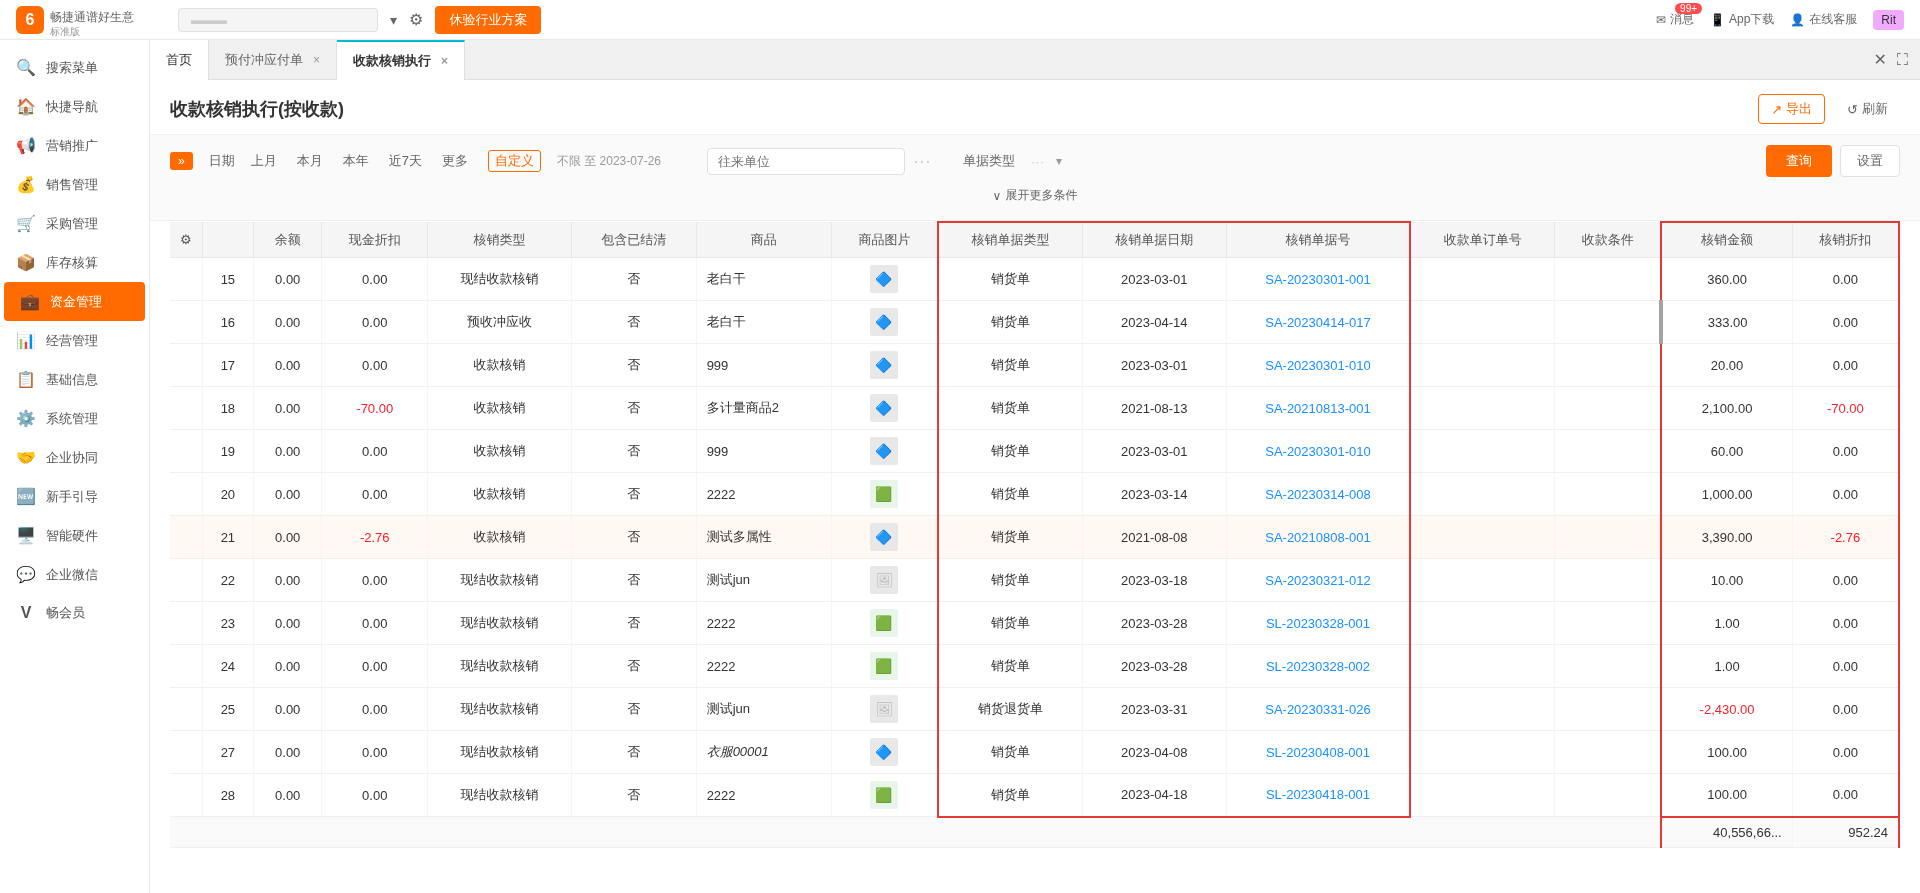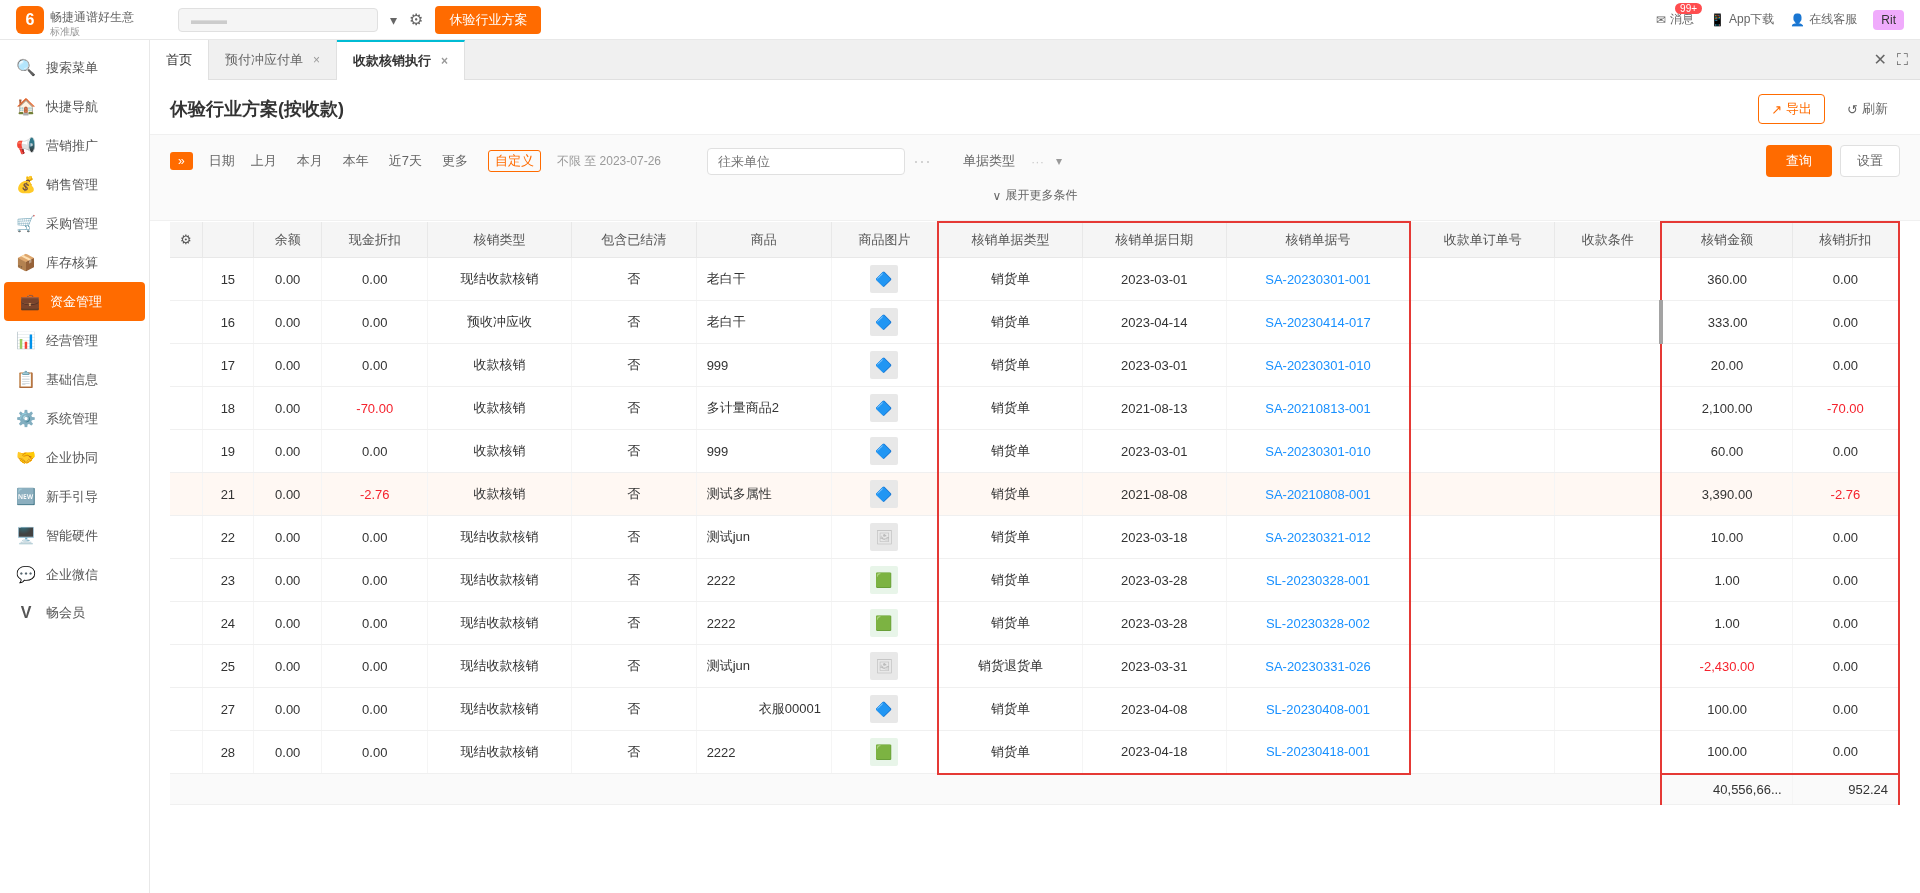--- a/index.html
+++ b/index.html
@@ -205,21 +205,21 @@
       <div class="tab-spacer"></div>
       <div class="tab-actions">
         <button class="tab-action-btn">✕</button>
         <button class="tab-action-btn">⛶</button>
       </div>
     </div>
 
     <div class="page-content">
 
       <div class="page-header">
-        <h2 class="page-title">休验行业方案(按收款)</h2>
+        <h2 class="page-title">收款核销执行(按收款)</h2>
         <div class="header-actions">
           <button class="btn-export">
             <span>↗</span>
             <span>导出</span>
           </button>
           <button class="btn-refresh">
             <span>↺</span>
             <span>刷新</span>
           </button>
         </div>
@@ -364,20 +364,37 @@
       <td style="text-align:left;">999</td>
       <td><span class="img-thumb" style="font-size:14px;">🔷</span></td>
       <td style="border-left:2px solid #e53935;">销货单</td>
       <td>2023-03-01</td>
       <td style="border-right:2px solid #e53935;"><a class="link-cell">SA-20230301-010</a></td>
       <td></td>
       <td></td>
       <td style="border-left:2px solid #e53935;" class="">60.00</td>
       <td style="border-right:2px solid #e53935;" class="">0.00</td>
     </tr>
+              <tr>
+      <td></td>
+      <td>20</td>
+      <td>0.00</td>
+      <td class="">0.00</td>
+      <td>收款核销</td>
+      <td>否</td>
+      <td style="text-align:left;">2222</td>
+      <td><span class="img-thumb img-thumb-green" style="font-size:14px;">🟩</span></td>
+      <td style="border-left:2px solid #e53935;">销货单</td>
+      <td>2023-03-14</td>
+      <td style="border-right:2px solid #e53935;"><a class="link-cell">SA-20230314-008</a></td>
+      <td></td>
+      <td></td>
+      <td style="border-left:2px solid #e53935;" class="">1,000.00</td>
+      <td style="border-right:2px solid #e53935;" class="">0.00</td>
+    </tr>
               <tr class="highlighted">
       <td></td>
       <td>21</td>
       <td>0.00</td>
       <td class="red-text">-2.76</td>
       <td>收款核销</td>
       <td>否</td>
       <td style="text-align:left;">测试多属性</td>
       <td><span class="img-thumb" style="font-size:14px;">🔷</span></td>
       <td style="border-left:2px solid #e53935;">销货单</td>
@@ -456,21 +473,21 @@
       <td style="border-left:2px solid #e53935;" class="red-text">-2,430.00</td>
       <td style="border-right:2px solid #e53935;" class="">0.00</td>
     </tr>
               <tr>
       <td></td>
       <td>27</td>
       <td>0.00</td>
       <td class="">0.00</td>
       <td>现结收款核销</td>
       <td>否</td>
-      <td style="text-align:right;">衣服00001</td>
+      <td style="text-align:left;font-style:italic;">衣服00001</td>
       <td><span class="img-thumb" style="font-size:14px;">🔷</span></td>
       <td style="border-left:2px solid #e53935;">销货单</td>
       <td>2023-04-08</td>
       <td style="border-right:2px solid #e53935;"><a class="link-cell">SL-20230408-001</a></td>
       <td></td>
       <td></td>
       <td style="border-left:2px solid #e53935;" class="">100.00</td>
       <td style="border-right:2px solid #e53935;" class="">0.00</td>
     </tr>
               <tr>

